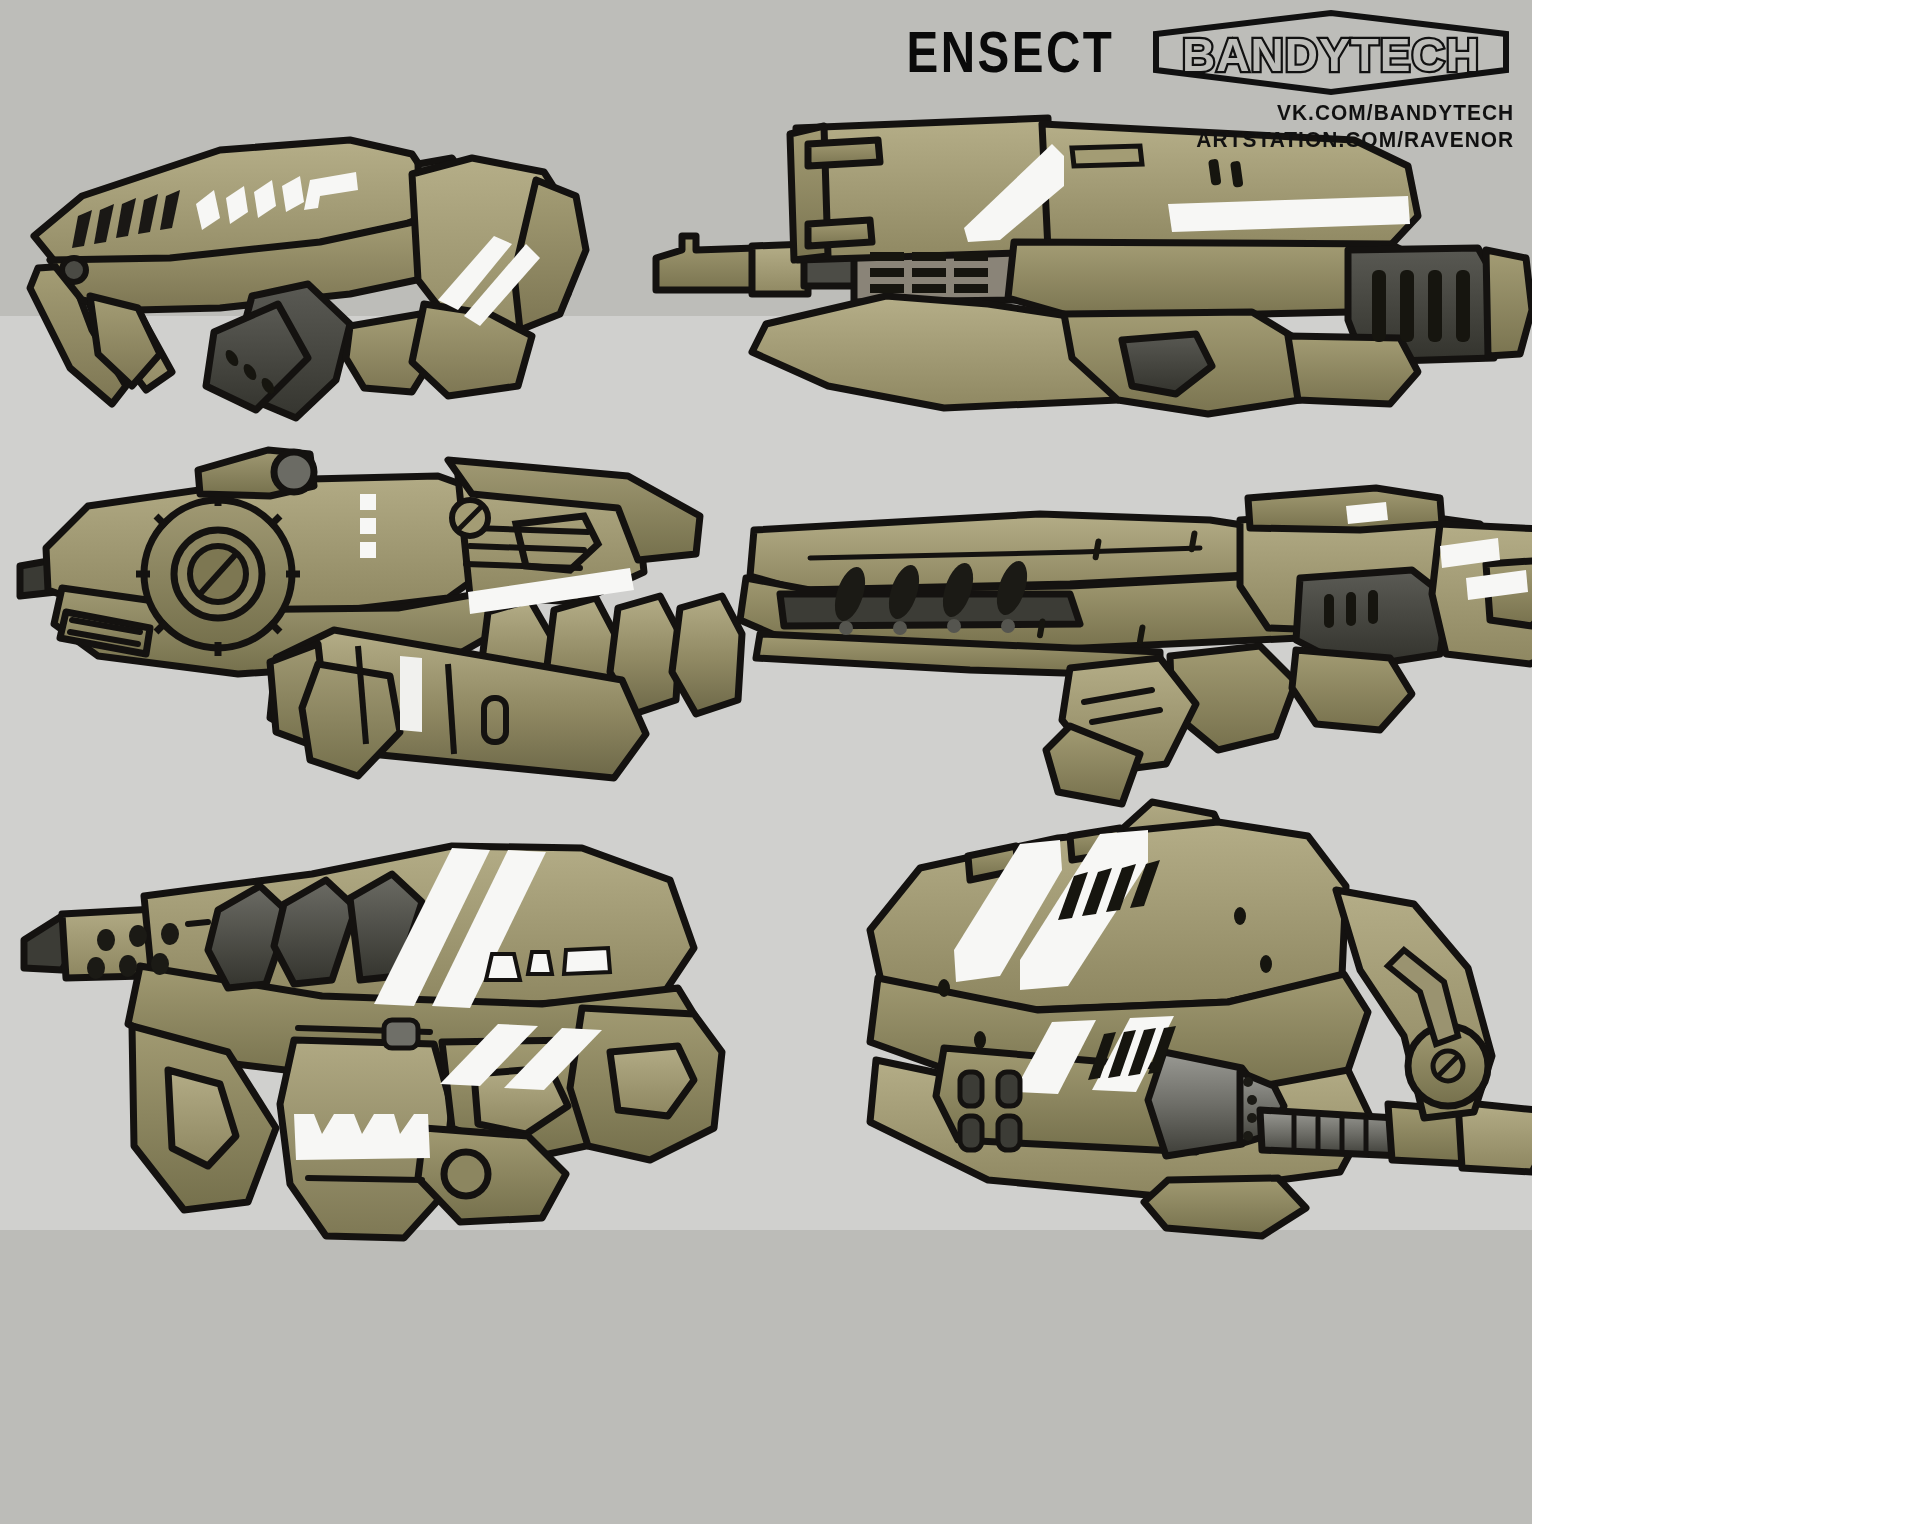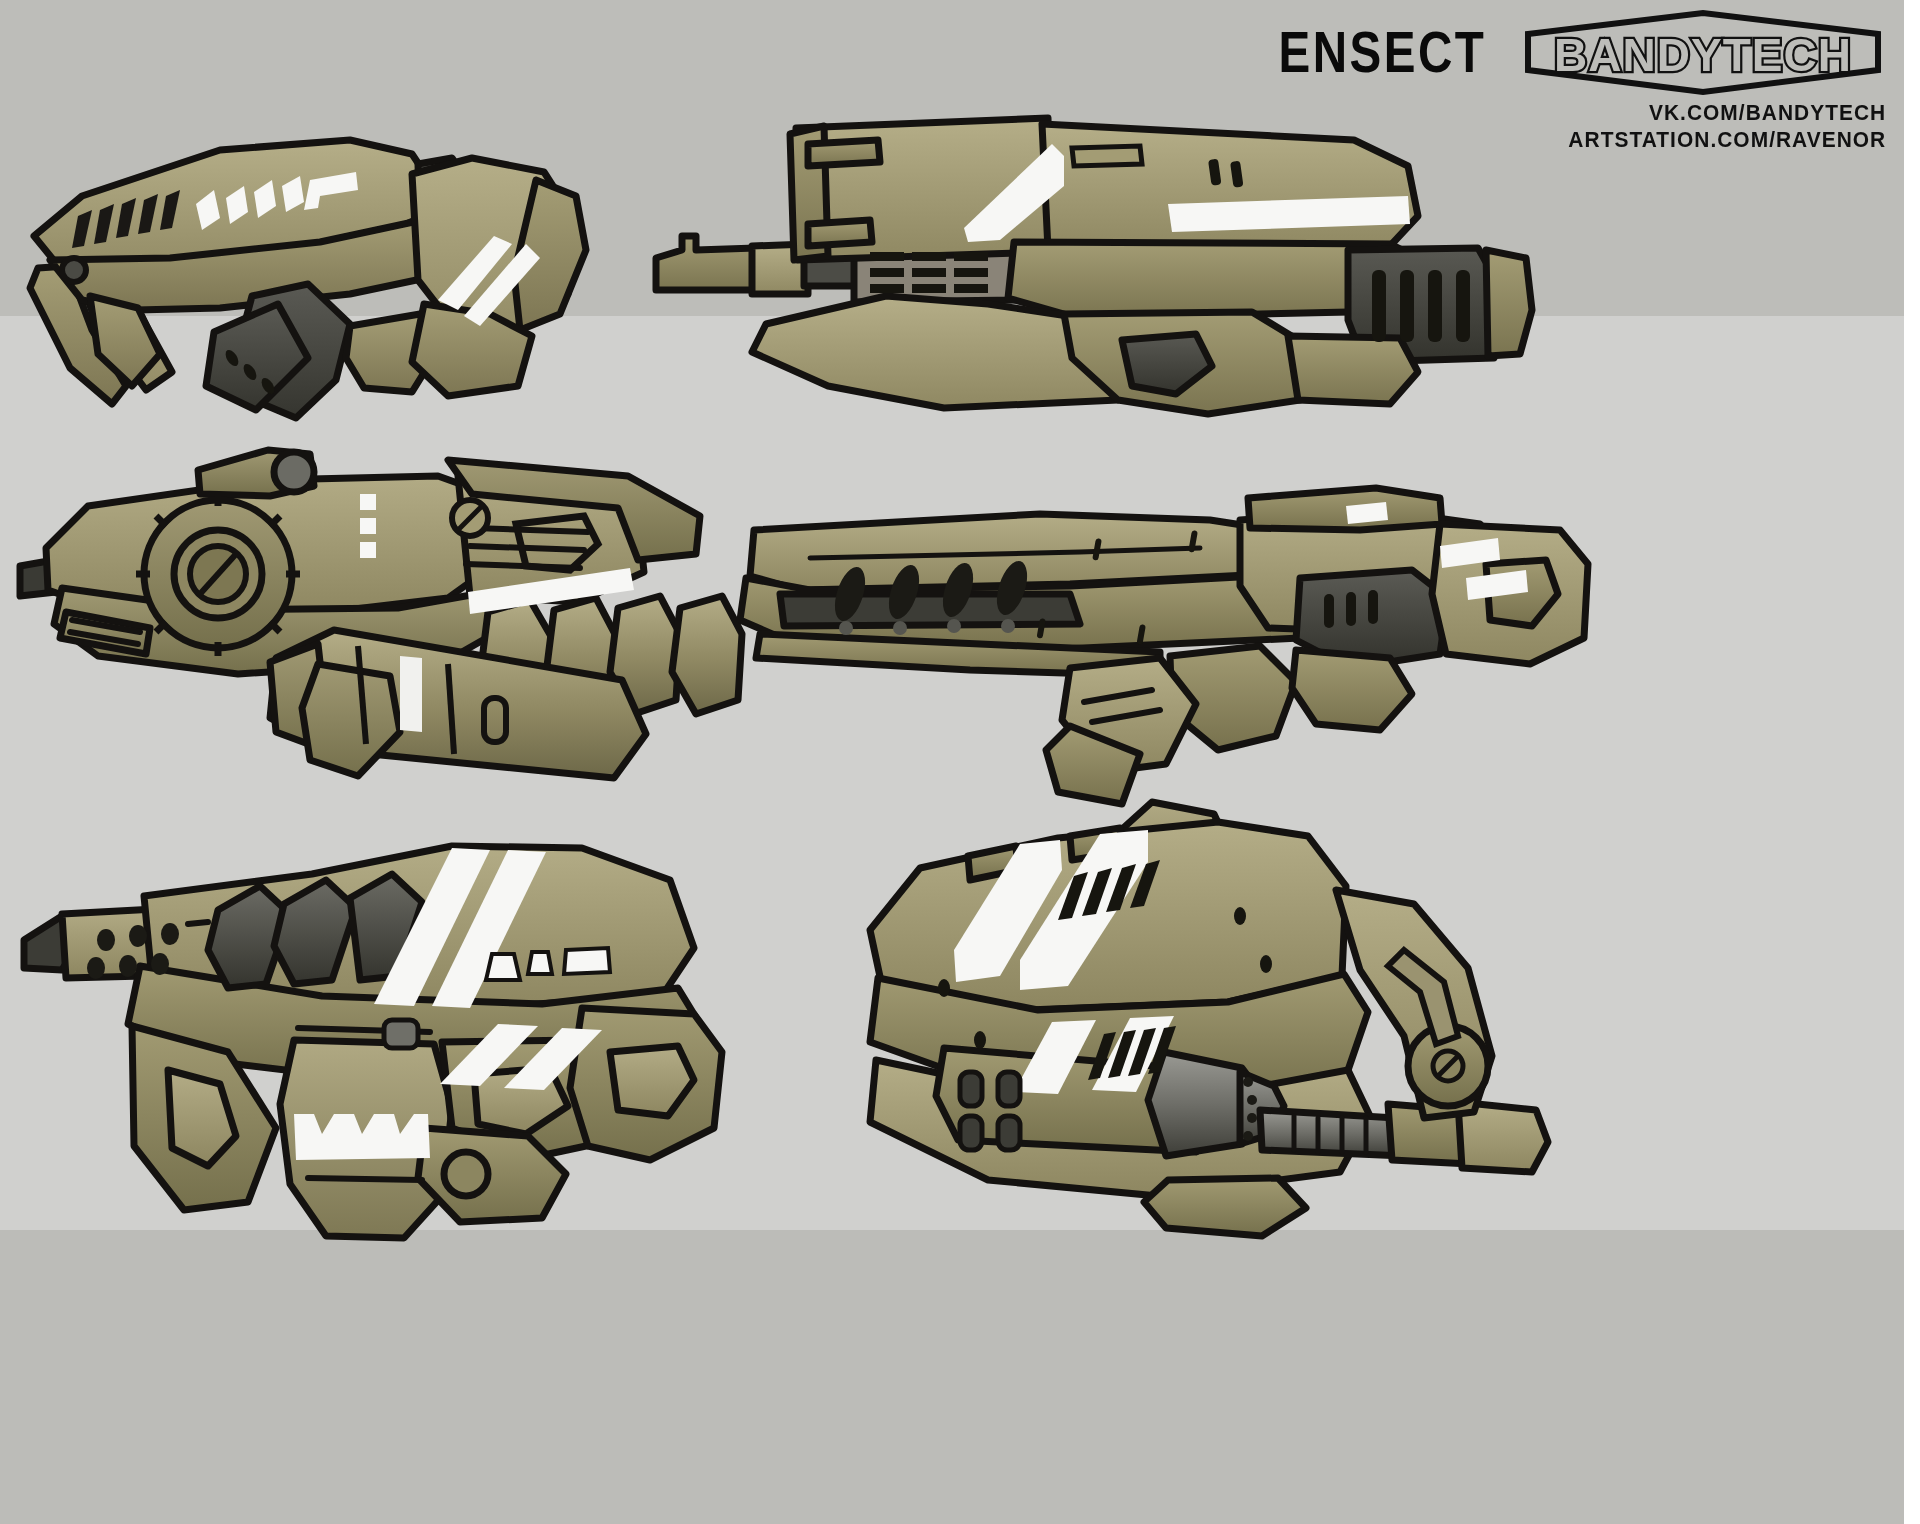--- a/index.html
+++ b/index.html
@@ -1,20 +1,20 @@
 <!DOCTYPE html>
 <html><head>
 <meta charset="utf-8">
 <style>
   html,body{margin:0;padding:0;background:#fff;}
   body{font-family:"Liberation Sans",sans-serif;}
 
   #sheet{
     position:relative;
-    width:1904px;height:1524px;
+    width:1532px;height:1524px;
     overflow:hidden;
     background:#84cc16;
   }
 
   
   .band{position:absolute;left:0;width:100%;}
   #band-top{top:0;height:316px;background:#bdbdb9;}
   #band-mid{top:316px;height:914px;background:#d0d0ce;}
   #band-bot{top:1230px;height:294px;background:#bcbcb8;}
 

